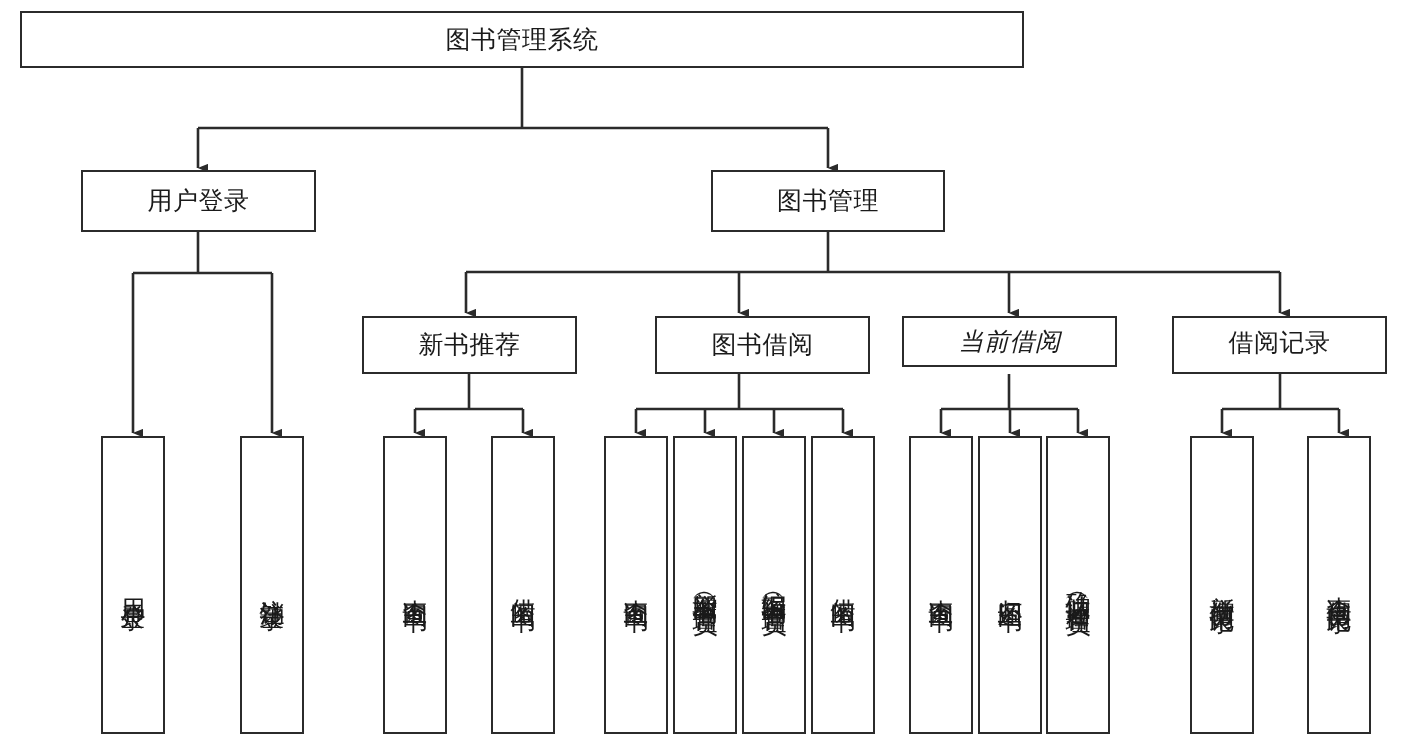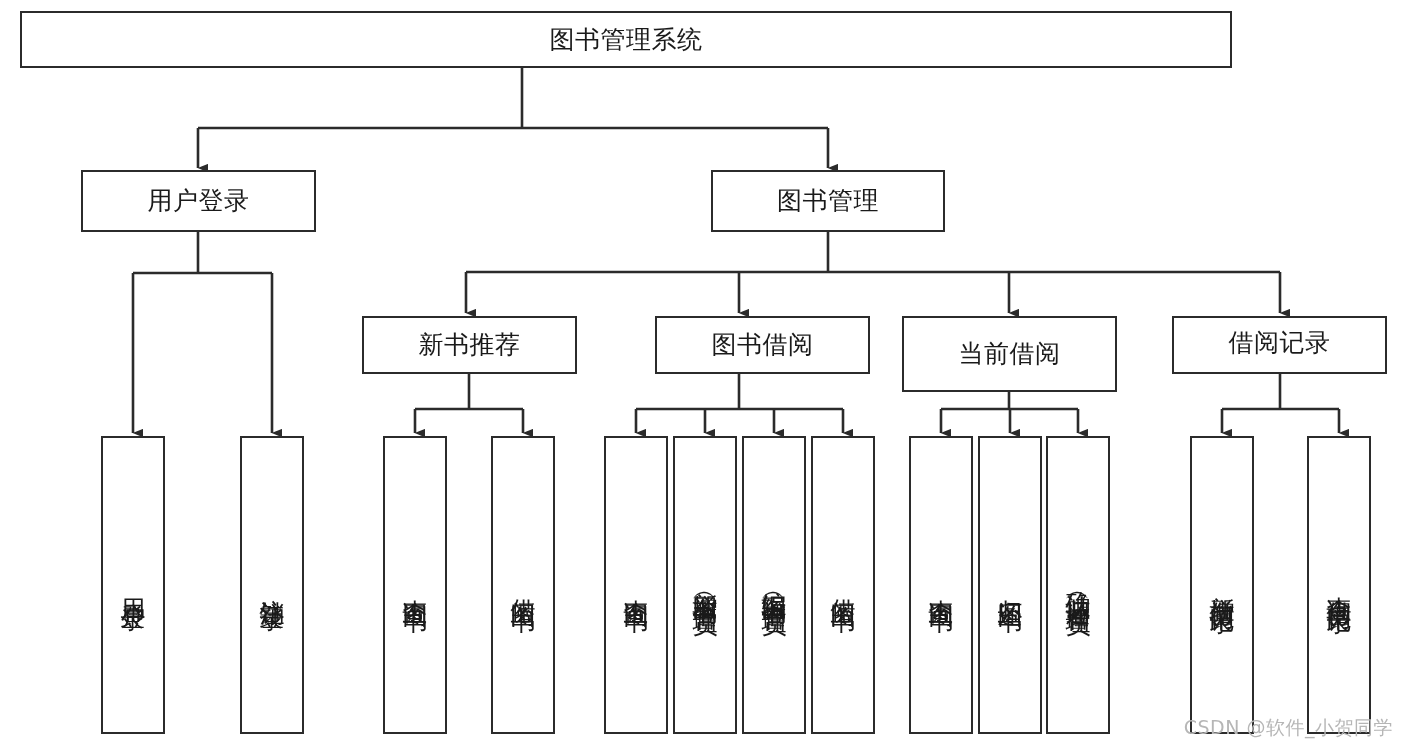--- a/index.html
+++ b/index.html
@@ -122,38 +122,38 @@
       <path d="M1010,409 L1010,433" marker-end="url(#arrowhead)"></path>
       <path d="M1078,409 L1078,433" marker-end="url(#arrowhead)"></path>
 
       <path d="M1280,374 L1280,409"></path>
       <path d="M1222,409 L1339,409"></path>
       <path d="M1222,409 L1222,433" marker-end="url(#arrowhead)"></path>
       <path d="M1339,409 L1339,433" marker-end="url(#arrowhead)"></path>
     </g>
   </svg>
 
-  <div class="node horizontal" style="left:20px; top:11px; width:1212px; height:57px;">
+  <div class="node horizontal" style="left:20px; top:11px; width:1004px; height:57px;">
     <span class="node-label">图书管理系统</span>
   </div>
 
   <div class="node horizontal" style="left:81px; top:170px; width:235px; height:62px;">
     <span class="node-label">用户登录</span>
   </div>
   <div class="node horizontal" style="left:711px; top:170px; width:234px; height:62px;">
     <span class="node-label">图书管理</span>
   </div>
 
   <div class="node horizontal" style="left:362px; top:316px; width:215px; height:58px;">
     <span class="node-label">新书推荐</span>
   </div>
   <div class="node horizontal" style="left:632px; top:316px; width:215px; height:58px;margin-left:23px;">
     <span class="node-label">图书借阅</span>
   </div>
-  <div class="node horizontal" style="left:902px; top:316px; width:215px; height:76px;">
+  <div class="node horizontal" style="left:902px; top:316px; width:215px; height:51px;font-style:italic;">
     <span class="node-label">当前借阅</span>
   </div>
   <div class="node horizontal" style="left:1172px; top:316px; width:215px; height:58px;font-family:Liberation Mono, monospace;">
     <span class="node-label">借阅记录</span>
   </div>
 
   <div class="node vertical" style="left:101px; top:436px; width:64px; height:298px;">
     <span class="node-label">用户登录</span>
   </div>
   <div class="node vertical" style="left:240px; top:436px; width:64px; height:298px;">
@@ -190,15 +190,14 @@
     <span class="node-label">确认归还（管理员）</span>
   </div>
 
   <div class="node vertical" style="left:1190px; top:436px; width:64px; height:298px;">
     <span class="node-label">新增借阅记录</span>
   </div>
   <div class="node vertical" style="left:1307px; top:436px; width:64px; height:298px;">
     <span class="node-label">查询借阅记录</span>
   </div>
 
-  <div class="watermark">CSDN @软件_小贺同学</div>
 
 </div>
 
 </body></html>

